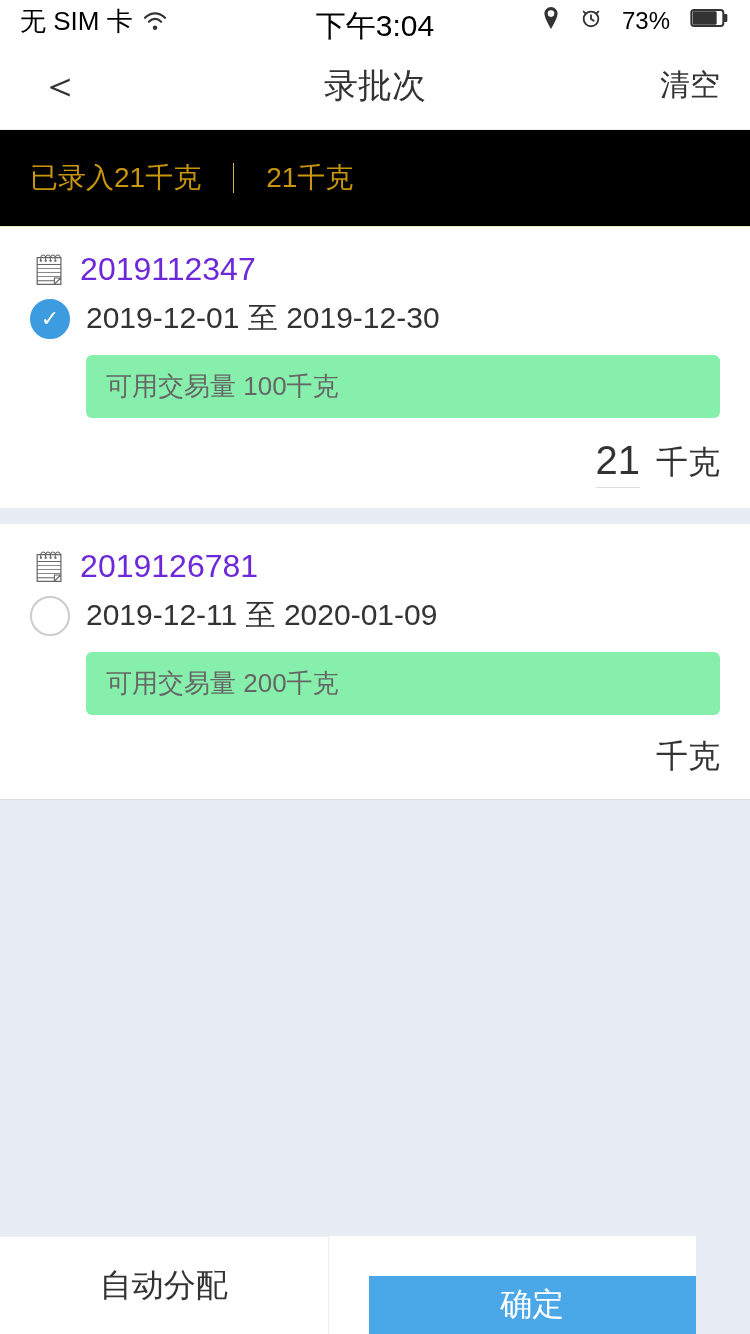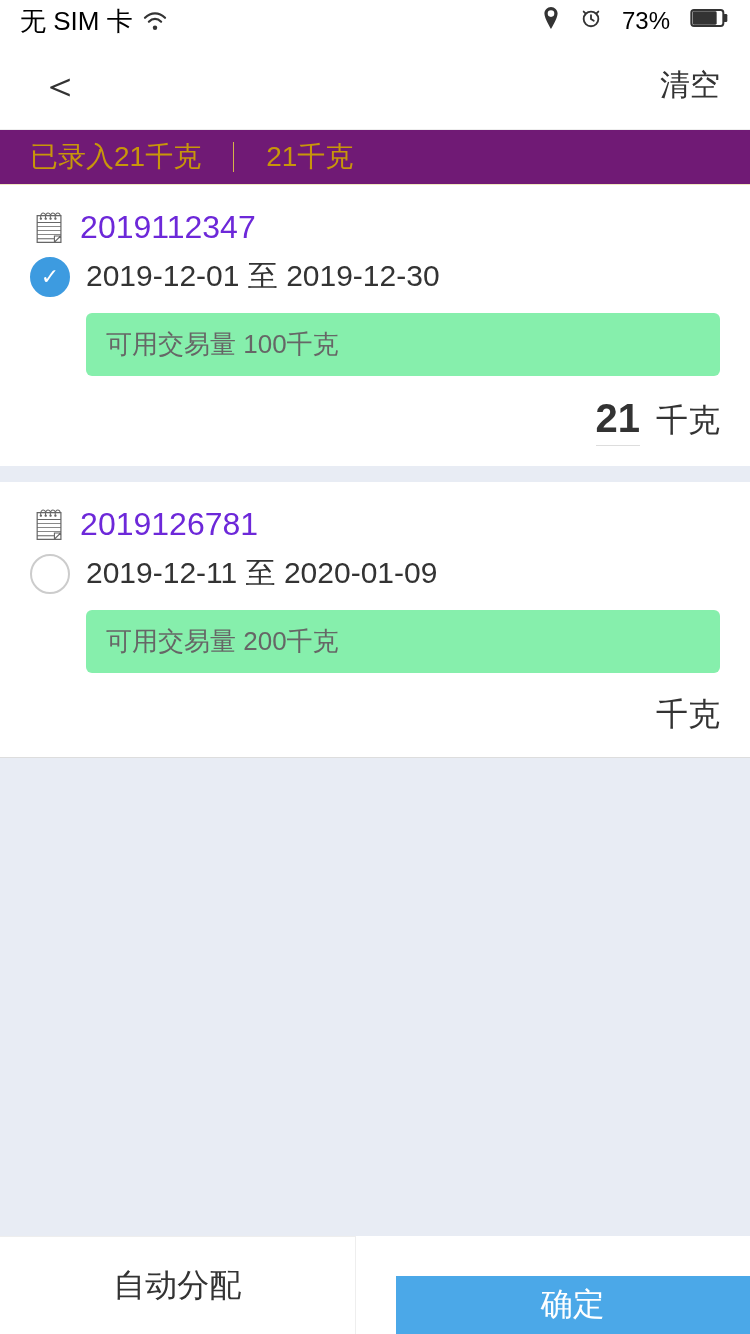--- a/index.html
+++ b/index.html
@@ -68,22 +68,22 @@
     }
     .nav-clear {
       font-size: 30px;
       color: #333;
       cursor: pointer;
     }
 
     
     .info-banner {
       width: 750px;
-      background: #701a75;
-      padding: 8px 30px;
+      background: #000000;
+      padding: 29px 30px;
       display: flex;
       align-items: center;
       gap: 8px;
       border-bottom: 1px solid #f0e8c0;
     }
     .info-recorded {
       font-size: 28px;
       color: #c8960a;
     }
     .info-divider {
@@ -163,21 +163,21 @@
       background: #fff;
       padding: 20px 30px 20px 0;
       display: flex;
       align-items: center;
       justify-content: flex-end;
       gap: 16px;
     }
     .quantity-value {
       font-size: 40px;
       color: #333;
-      font-weight: 700;
+      font-weight: 400;
     }
     .quantity-unit {
       font-size: 32px;
       color: #333;
     }
     .quantity-underline {
       border-bottom: 1px solid #ddd;
       padding-bottom: 4px;
     }
 
@@ -216,21 +216,21 @@
       background: #e8ecf4;
       flex: 1;
       min-height: 440px;
     }
 
     
     .bottom-bar {
       position: fixed;
       bottom: 0;
       left: 0;
-      width: 750px;
+      width: 696px;
       height: 98px;
       display: flex;
       background: #fff;
       gap: 40px;
     }
     .btn-auto {
       flex: 1;
       background: #fff;
       border: none;
       font-size: 32px;
@@ -273,20 +273,21 @@
     <div class="status-left">
       <span>无 SIM 卡</span>
       <span>
         <svg viewBox="0 0 24 18" width="28" height="20" fill="none" xmlns="http://www.w3.org/2000/svg">
           <path d="M12 14a2 2 0 1 1 0 4 2 2 0 0 1 0-4z" fill="#333"></path>
           <path d="M6.5 10.5C8 9 10 8 12 8s4 1 5.5 2.5" stroke="#333" stroke-width="2" stroke-linecap="round" fill="none"></path>
           <path d="M3 7C5.5 4.5 8.6 3 12 3s6.5 1.5 9 4" stroke="#333" stroke-width="2" stroke-linecap="round" fill="none"></path>
         </svg>
       </span>
     </div>
+    <div class="status-center">下午3:04</div>
     <div class="status-right">
       <span>
         <svg viewBox="0 0 16 20" width="18" height="22" fill="none">
           <path d="M8 0C4.7 0 2 2.7 2 6c0 4.5 6 14 6 14s6-9.5 6-14c0-3.3-2.7-6-6-6zm0 9a3 3 0 1 1 0-6 3 3 0 0 1 0 6z" fill="#333"></path>
         </svg>
       </span>
       <span>
         <svg viewBox="0 0 24 24" width="22" height="22" fill="none">
           <circle cx="12" cy="13" r="8" stroke="#333" stroke-width="2" fill="none"></circle>
           <path d="M12 9v4l3 2" stroke="#333" stroke-width="2" stroke-linecap="round"></path>
@@ -299,20 +300,21 @@
           <rect x="1" y="2" width="24" height="12" rx="2" fill="none" stroke="#333" stroke-width="1.5"></rect>
           <rect x="25" y="5" width="3" height="6" rx="1" fill="#333"></rect>
           <rect x="2" y="3" width="18" height="10" rx="1" fill="#333"></rect>
         </svg>
       </span>
     </div>
   </div>
 
   <div class="nav-bar">
     <span class="nav-back">＜</span>
+    <span class="nav-title">录批次</span>
     <span class="nav-clear">清空</span>
   </div>
 
   <div class="info-banner">
     <span class="info-recorded">已录入21千克</span>
     <div class="info-divider"></div>
     <span class="info-amount">21千克</span>
   </div>
 
   <div class="content-area">

